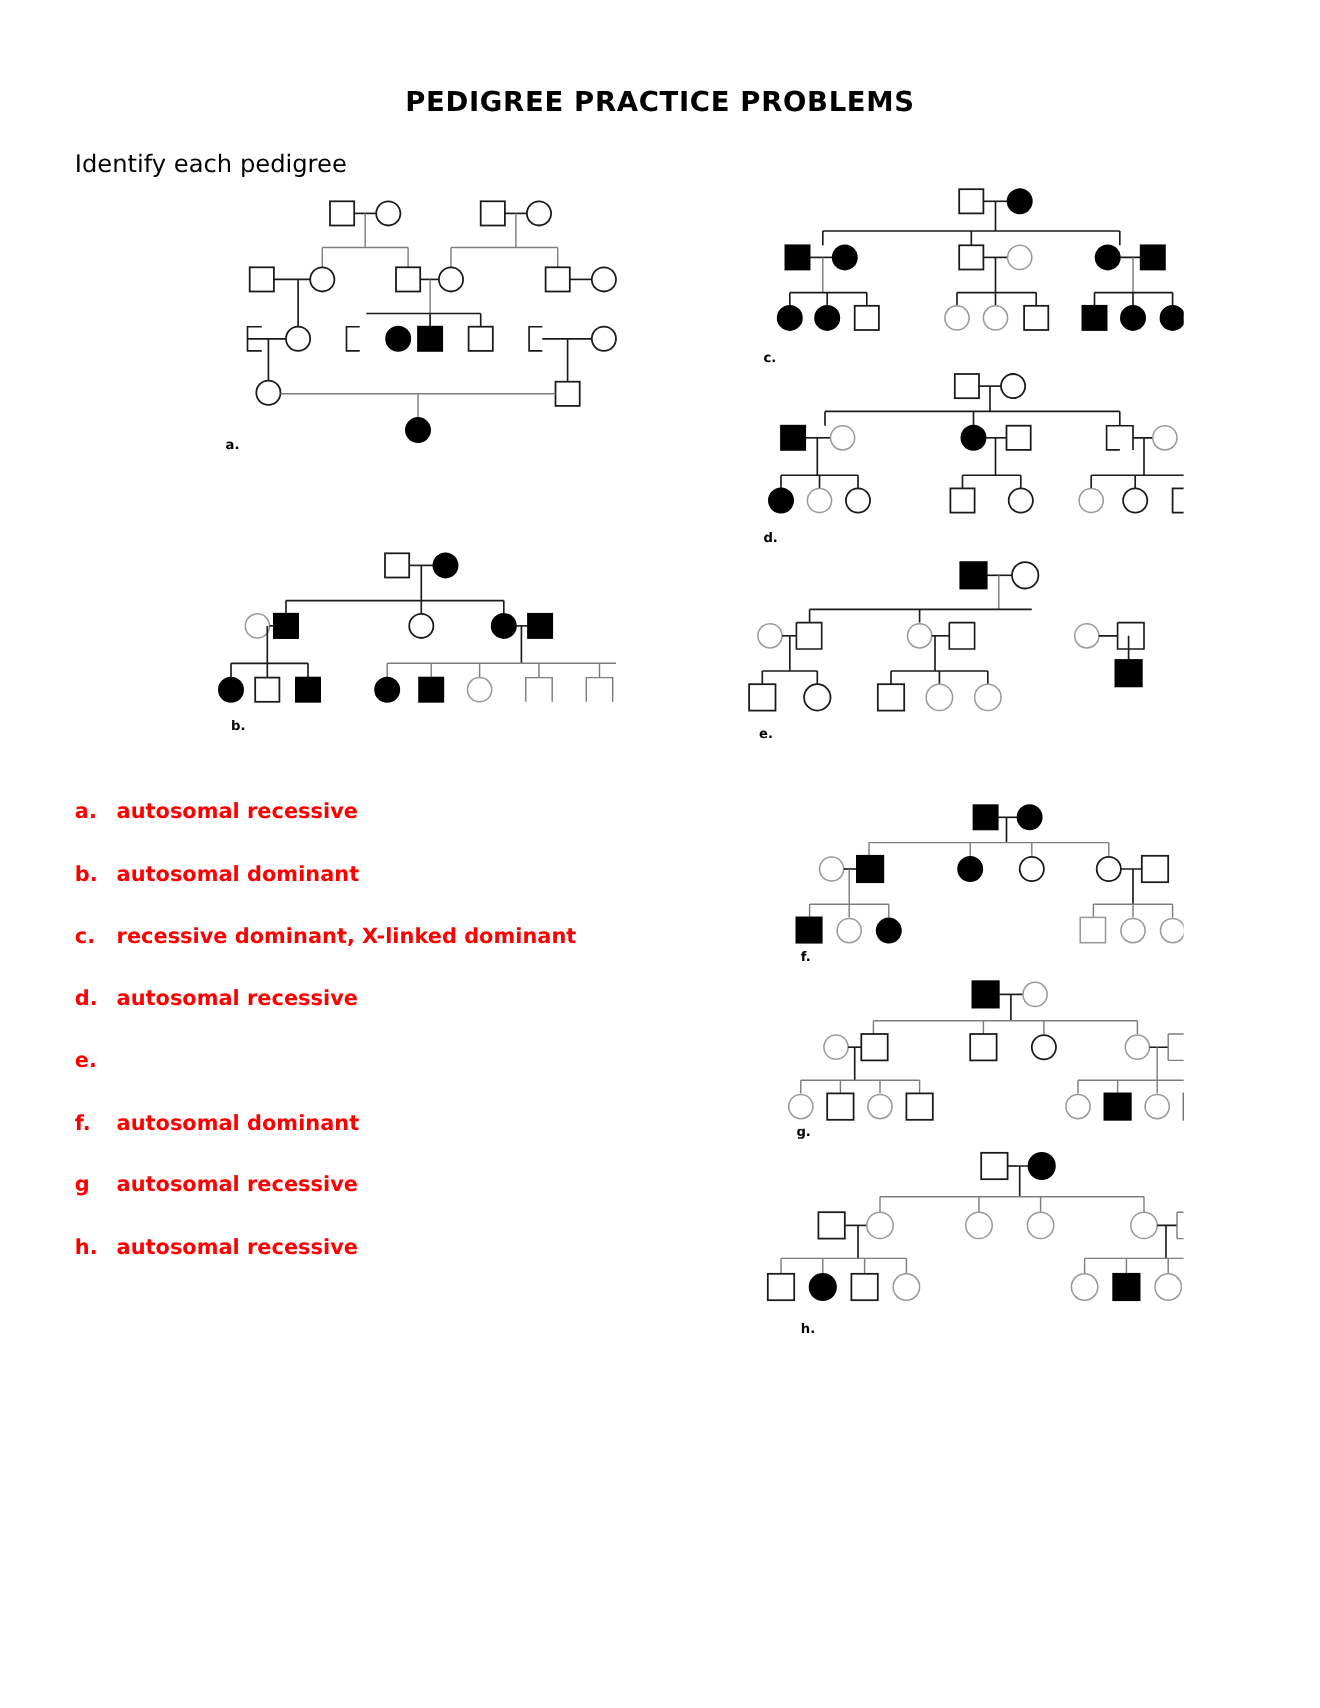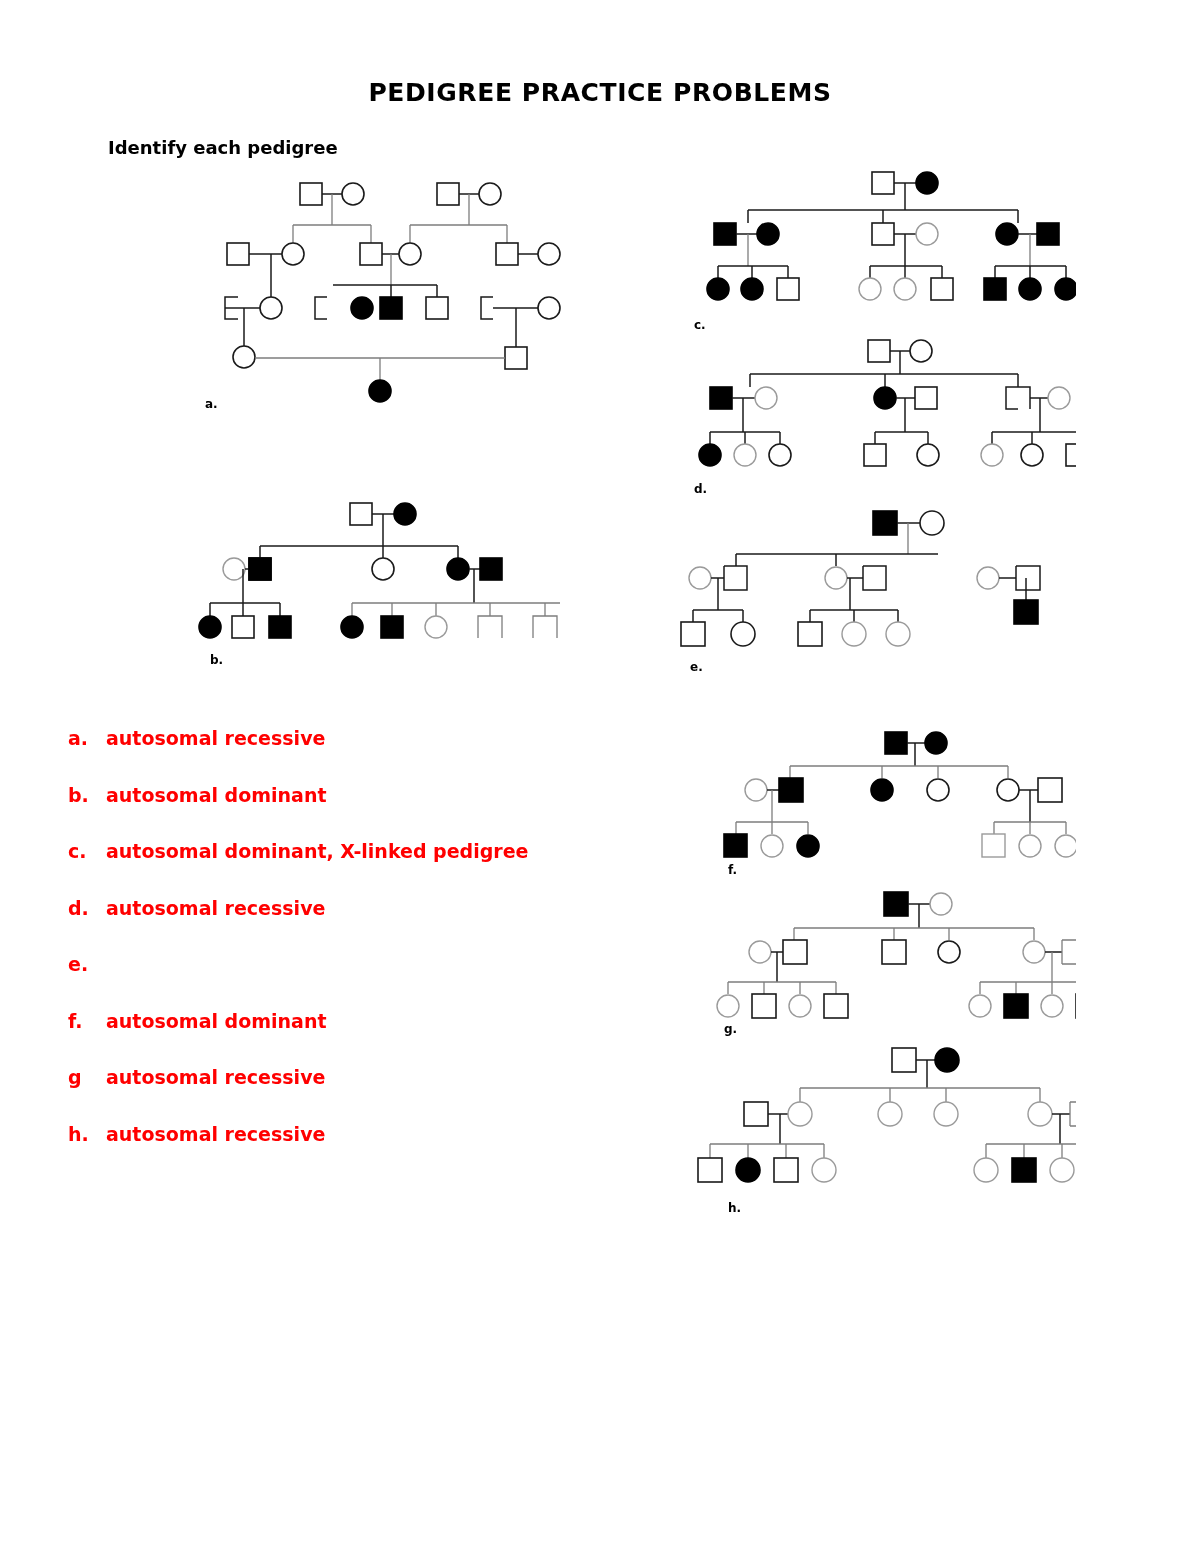--- a/index.html
+++ b/index.html
@@ -28,24 +28,23 @@
     font-weight: bold;
     font-size: 25px;
     letter-spacing: 0.6px;
     color: #000;
   }
   .instruction {
     position: absolute;
     top: 137px;
     left: 68px;
     font-family: "DejaVu Sans", sans-serif;
-    font-weight: bold;
-    font-size: 18px;
+    font-weight: normal;
+    font-size: 22px;
     color: #000;
-    margin-left: 40px;
   }
   .page-num {
     position: absolute;
     top: 1434px;
     left: 1112px;
     font-family: "DejaVu Serif", serif;
     font-size: 19px;
     color: #000;
   }
   .answers {
@@ -476,21 +475,21 @@
     <div class="answer-row">
       <span class="answer-key">a.</span>
       <span class="answer-text">autosomal recessive</span>
     </div>
     <div class="answer-row">
       <span class="answer-key">b.</span>
       <span class="answer-text">autosomal dominant</span>
     </div>
     <div class="answer-row">
       <span class="answer-key">c.</span>
-      <span class="answer-text">autosomal dominant, X-linked pedigree</span>
+      <span class="answer-text">recessive dominant, X-linked dominant</span>
     </div>
     <div class="answer-row">
       <span class="answer-key">d.</span>
       <span class="answer-text">autosomal recessive</span>
     </div>
     <div class="answer-row">
       <span class="answer-key">e.</span>
     </div>
     <div class="answer-row">
       <span class="answer-key">f.</span>

